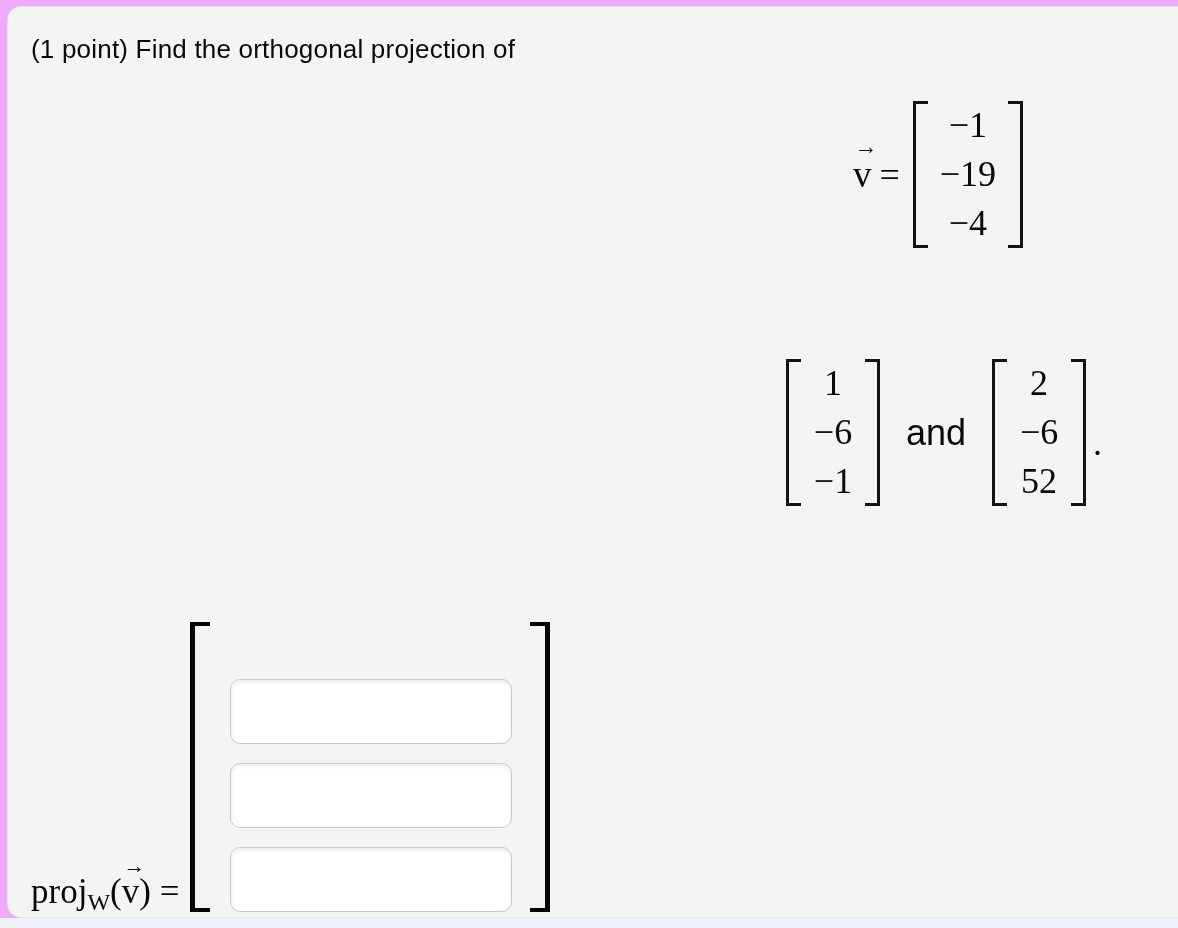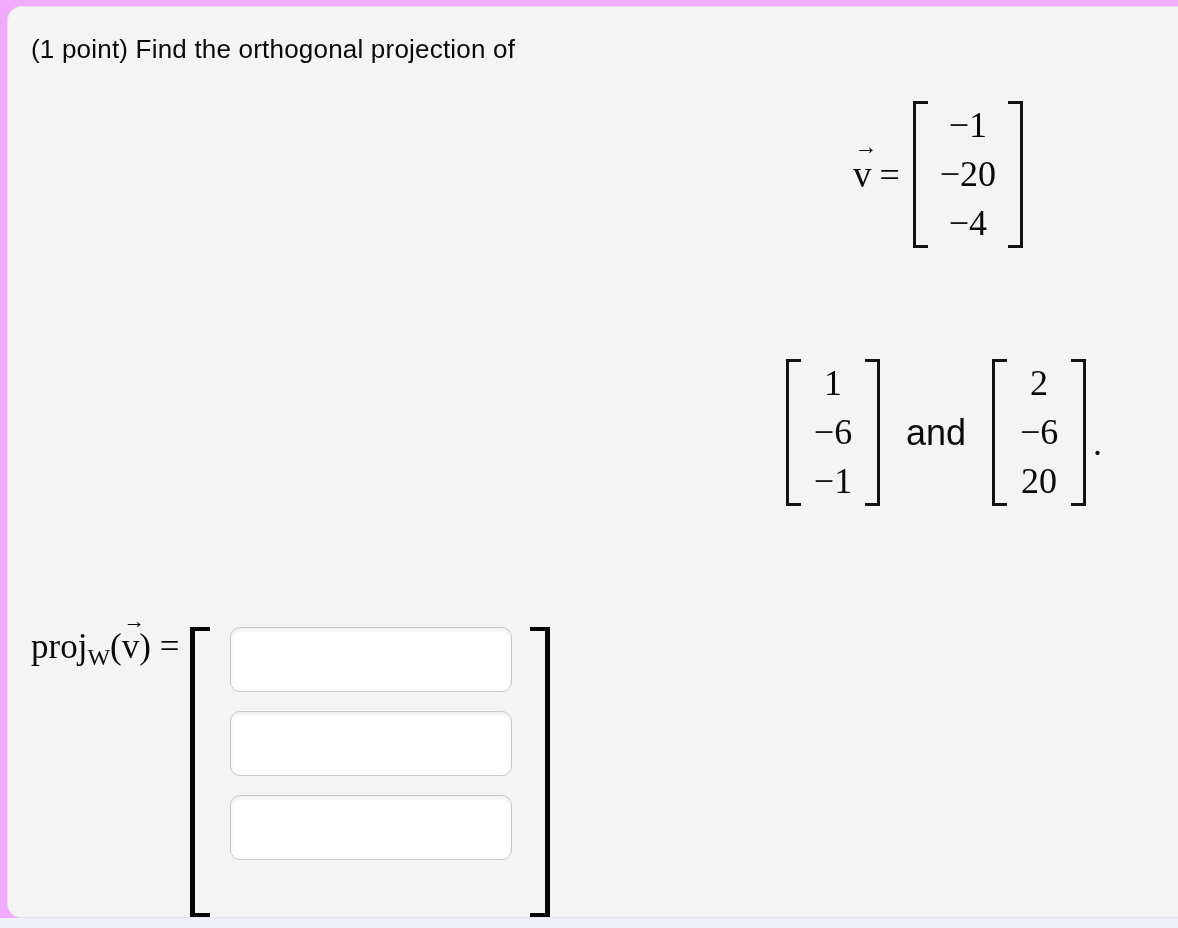--- a/index.html
+++ b/index.html
@@ -53,21 +53,21 @@
     position:absolute;top:-0.72em;left:0.08em;
     font-size:0.62em;line-height:1;
   }
   .veq .vec{font-size:37px;}
   .veq .eqs{font-size:36px;font-family:"Liberation Serif","DejaVu Serif",serif;margin:0 13px 0 8px;}
   .span-row{position:absolute;left:778px;top:352px;display:flex;align-items:center;}
   .span-row .cells{padding:0 10px;min-width:44px;}
   .and-word{font-family:Liberation Sans, sans-serif;font-size:36px;margin:0 26px;}
   .trailing-period{font-family:"Liberation Serif","DejaVu Serif",serif;font-size:36px;margin-left:7px;transform:translateY(10px);}
   
-  .answer-row{position:absolute;left:23px;top:620px;height:285px;display:flex;align-items:flex-start;}
+  .answer-row{position:absolute;left:23px;top:620px;height:285px;display:flex;align-items:flex-end;}
   .proj-label{
     font-family:"Liberation Serif","DejaVu Serif",serif;
     font-size:35px;white-space:nowrap;
   }
   .proj-label sub{font-size:24px;vertical-align:-7px;line-height:0;}
   .proj-label .vec{font-size:35px;}
   .proj-label .eqs{margin-left:9px;}
   .big-bracket{height:282px;width:15px;border:4px solid #050505;}
   .big-bracket.left{margin-left:10px;border-right:none;border-left-width:5px;}
   .big-bracket.right{border-left:none;border-right-width:5px;}
@@ -94,21 +94,21 @@
 
     <div class="line1">(1 point) Find the orthogonal projection of</div>
 
     <div class="veq">
       <span class="vec"><span class="arrow">→</span><span>v</span></span>
       <span class="eqs">=</span>
       <span class="matrix">
         <span class="bracket left"></span>
         <span class="cells">
           <span class="cell">−1</span>
-          <span class="cell">−20</span>
+          <span class="cell">−19</span>
           <span class="cell">−4</span>
         </span>
         <span class="bracket right"></span>
       </span>
     </div>
 
 
     <div class="span-row">
       <span class="matrix">
         <span class="bracket left"></span>
@@ -118,21 +118,21 @@
           <span class="cell">−1</span>
         </span>
         <span class="bracket right"></span>
       </span>
       <span class="and-word">and</span>
       <span class="matrix">
         <span class="bracket left"></span>
         <span class="cells">
           <span class="cell">2</span>
           <span class="cell">−6</span>
-          <span class="cell">20</span>
+          <span class="cell">52</span>
         </span>
         <span class="bracket right"></span>
       </span>
       <span class="trailing-period">.</span>
     </div>
 
     <div class="answer-row">
       <span class="proj-label"><span>proj</span><sub>W</sub><span>(</span><span class="vec"><span class="arrow">→</span><span>v</span></span><span>)</span><span class="eqs">=</span></span>
       <span class="big-bracket left"></span>
       <div class="inputs-col">

